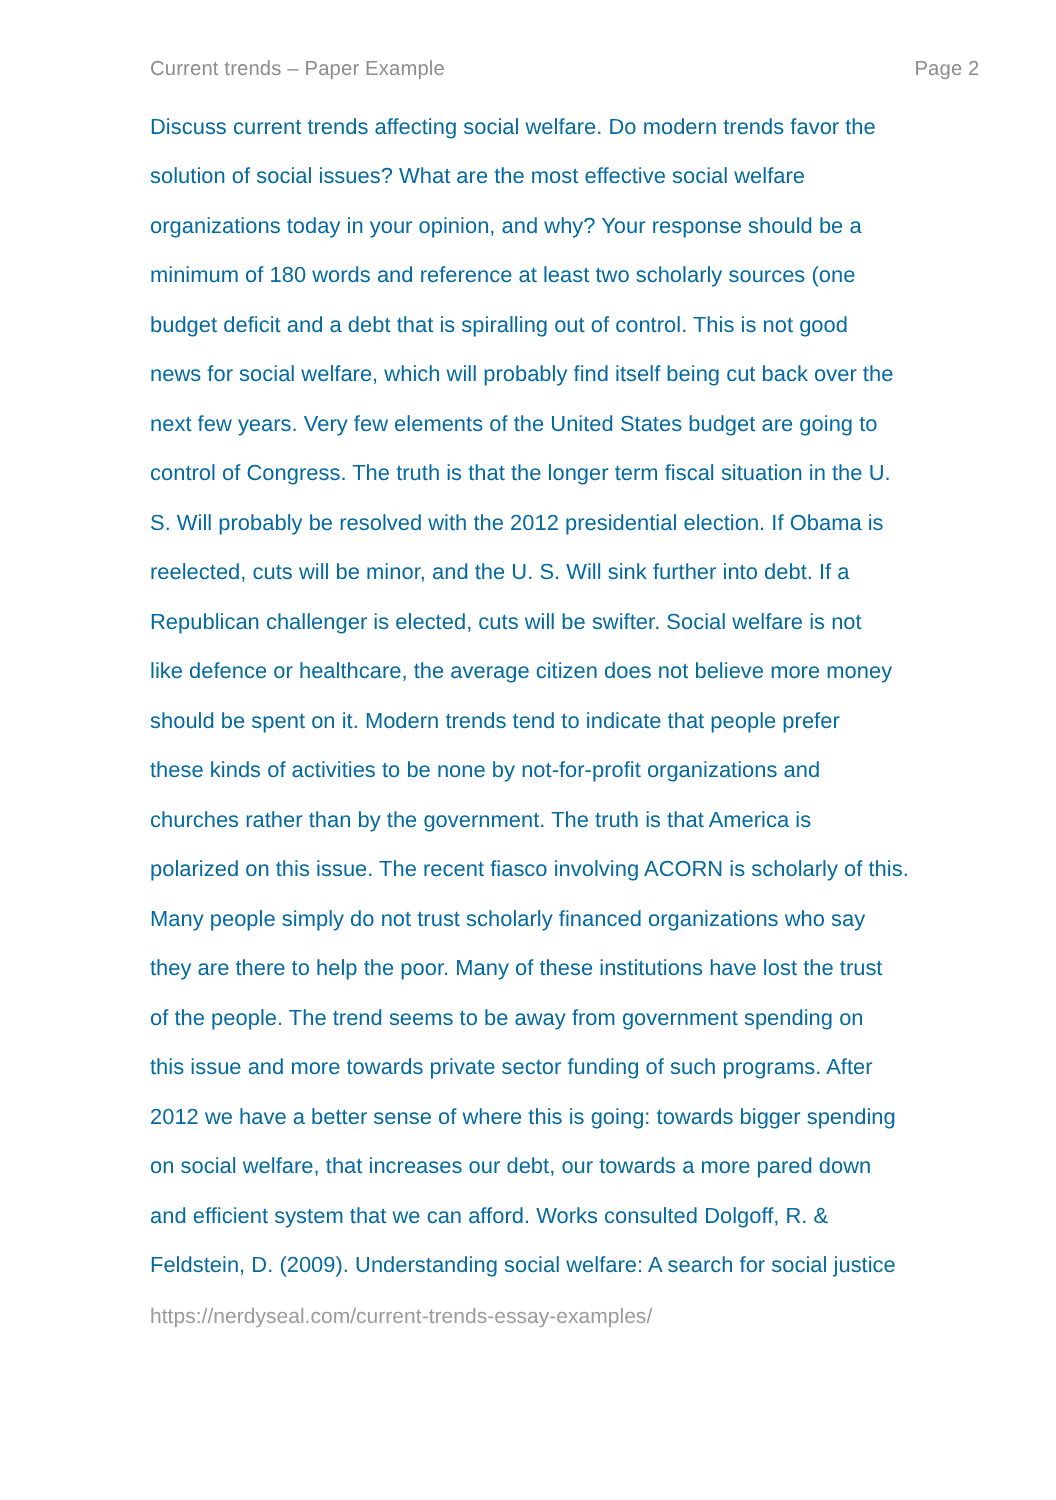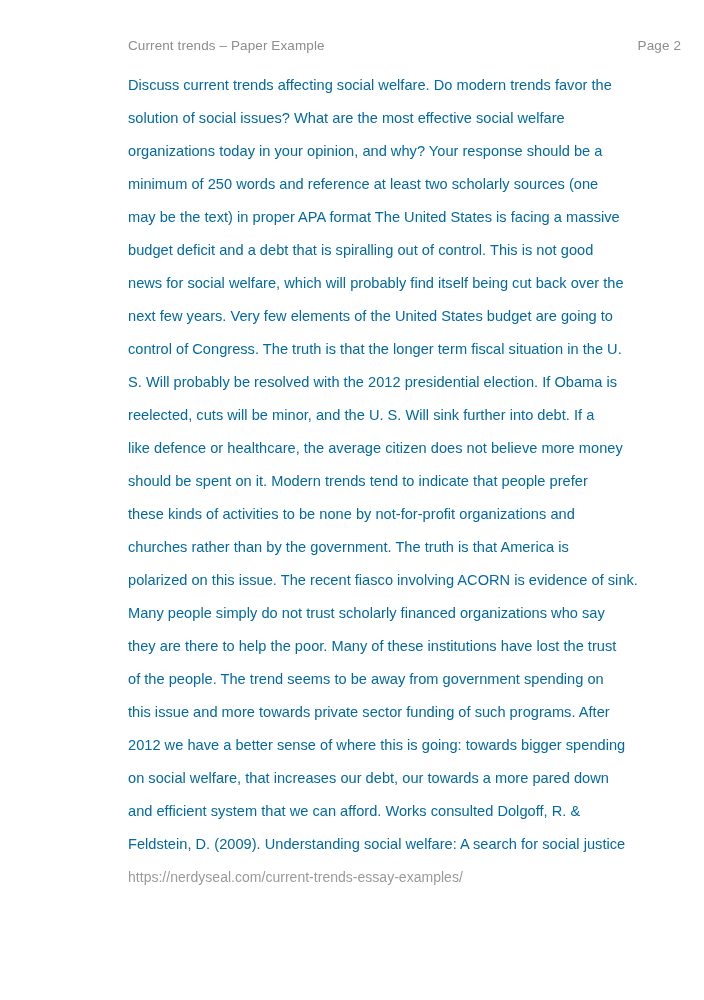--- a/index.html
+++ b/index.html
@@ -19,21 +19,20 @@
     width: 704px;
     height: 1000px;
     background: #ffffff;
     box-sizing: border-box;
   }
   .page-inner {
     position: absolute;
     left: 100px;
     top: 38px;
     width: 553px;
-    margin-left: 28px;
   }
   .doc-header {
     display: flex;
     justify-content: space-between;
     align-items: baseline;
     width: 100%;
     font-size: 13.5px;
     color: #8d8d8d;
     letter-spacing: 0.1px;
     margin-bottom: 16px;
@@ -72,33 +71,33 @@
 
     <div class="doc-header">
       <span class="header-title">Current trends – Paper Example</span>
       <span class="header-page">Page 2</span>
     </div>
 
     <div class="doc-body">
       <div class="body-line">Discuss current trends affecting social welfare. Do modern trends favor the</div>
       <div class="body-line">solution of social issues? What are the most effective social welfare</div>
       <div class="body-line">organizations today in your opinion, and why? Your response should be a</div>
-      <div class="body-line">minimum of 250 words and reference at least two scholarly sources (one</div>
-      <div class="body-line">may be the text) in proper APA format The United States is facing a massive</div>
+      <div class="body-line">minimum of 180 words and reference at least two scholarly sources (one</div>
       <div class="body-line">budget deficit and a debt that is spiralling out of control. This is not good</div>
       <div class="body-line">news for social welfare, which will probably find itself being cut back over the</div>
       <div class="body-line">next few years. Very few elements of the United States budget are going to</div>
       <div class="body-line">control of Congress. The truth is that the longer term fiscal situation in the U.</div>
       <div class="body-line">S. Will probably be resolved with the 2012 presidential election. If Obama is</div>
       <div class="body-line">reelected, cuts will be minor, and the U. S. Will sink further into debt. If a</div>
+      <div class="body-line">Republican challenger is elected, cuts will be swifter. Social welfare is not</div>
       <div class="body-line">like defence or healthcare, the average citizen does not believe more money</div>
       <div class="body-line">should be spent on it. Modern trends tend to indicate that people prefer</div>
       <div class="body-line">these kinds of activities to be none by not-for-profit organizations and</div>
       <div class="body-line">churches rather than by the government. The truth is that America is</div>
-      <div class="body-line">polarized on this issue. The recent fiasco involving ACORN is evidence of sink.</div>
+      <div class="body-line">polarized on this issue. The recent fiasco involving ACORN is scholarly of this.</div>
       <div class="body-line">Many people simply do not trust scholarly financed organizations who say</div>
       <div class="body-line">they are there to help the poor. Many of these institutions have lost the trust</div>
       <div class="body-line">of the people. The trend seems to be away from government spending on</div>
       <div class="body-line">this issue and more towards private sector funding of such programs. After</div>
       <div class="body-line">2012 we have a better sense of where this is going: towards bigger spending</div>
       <div class="body-line">on social welfare, that increases our debt, our towards a more pared down</div>
       <div class="body-line">and efficient system that we can afford. Works consulted Dolgoff, R. &amp;</div>
       <div class="body-line">Feldstein, D. (2009). Understanding social welfare: A search for social justice</div>
     </div>
 

